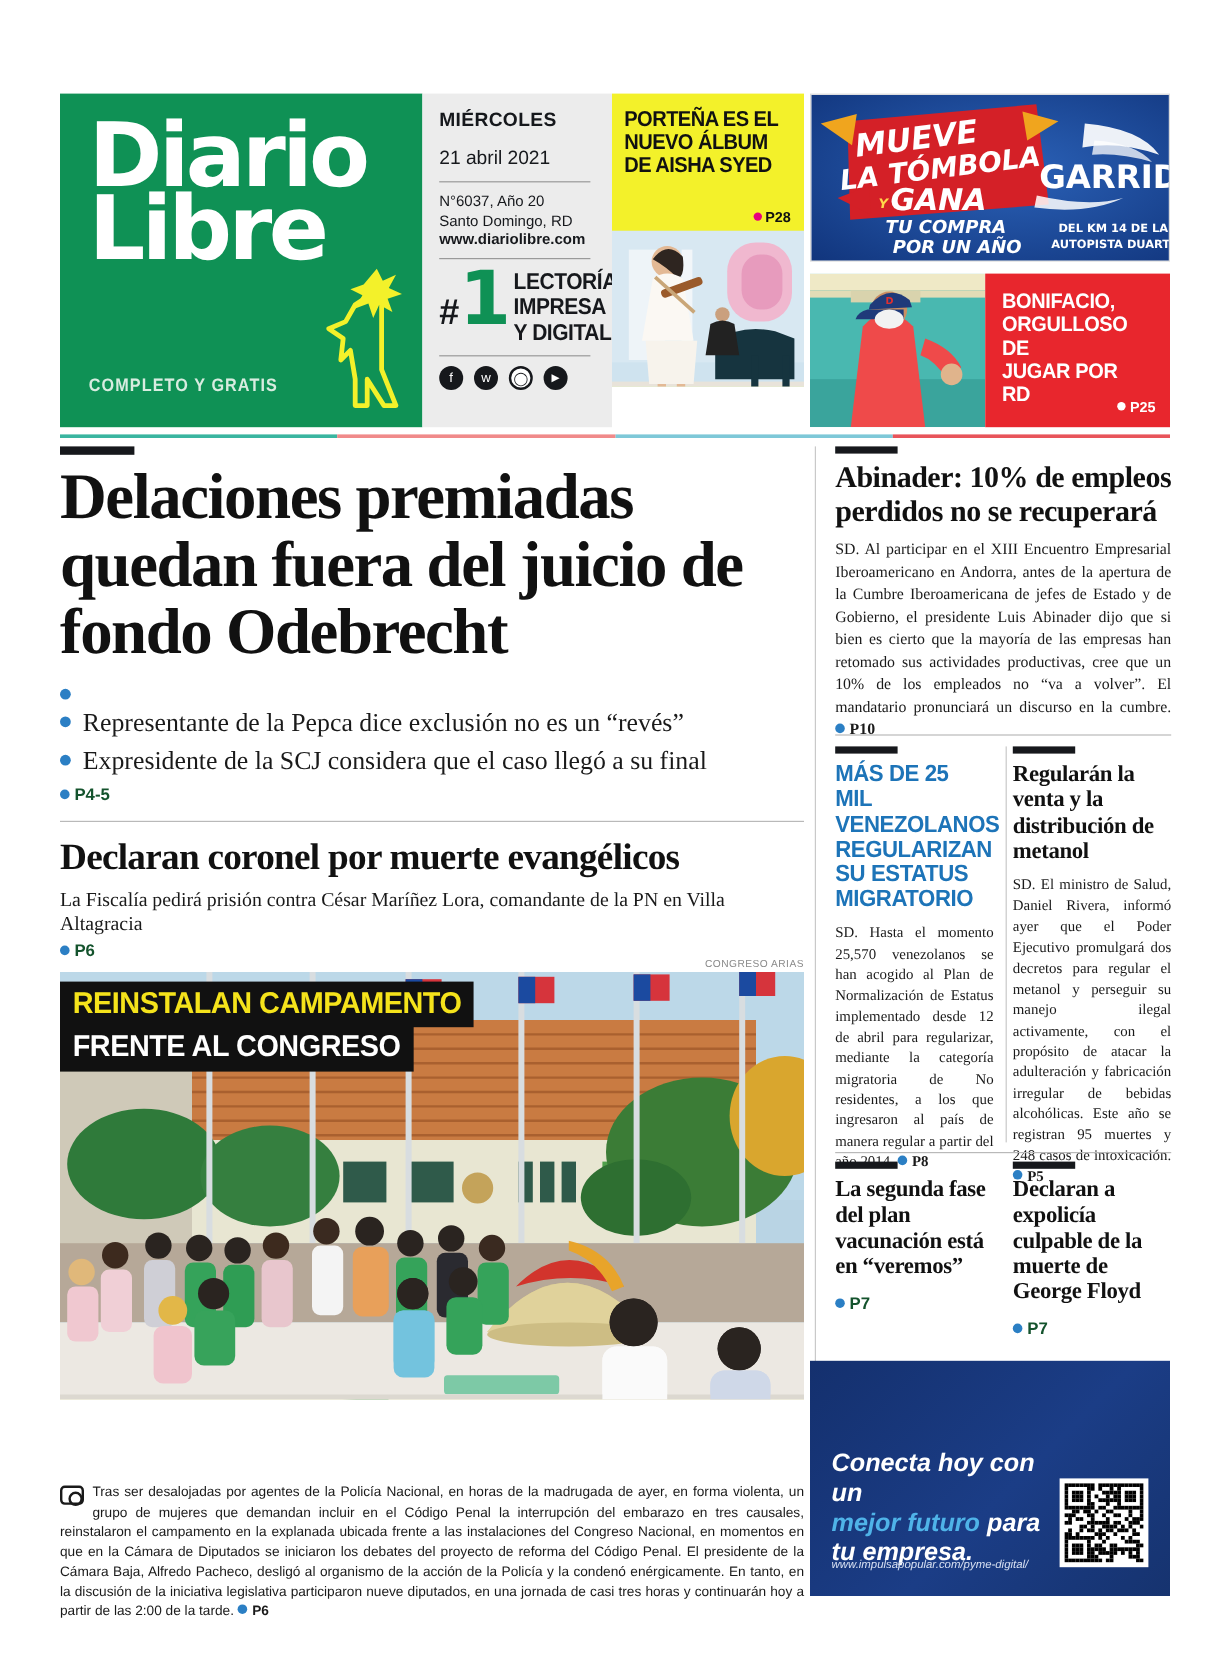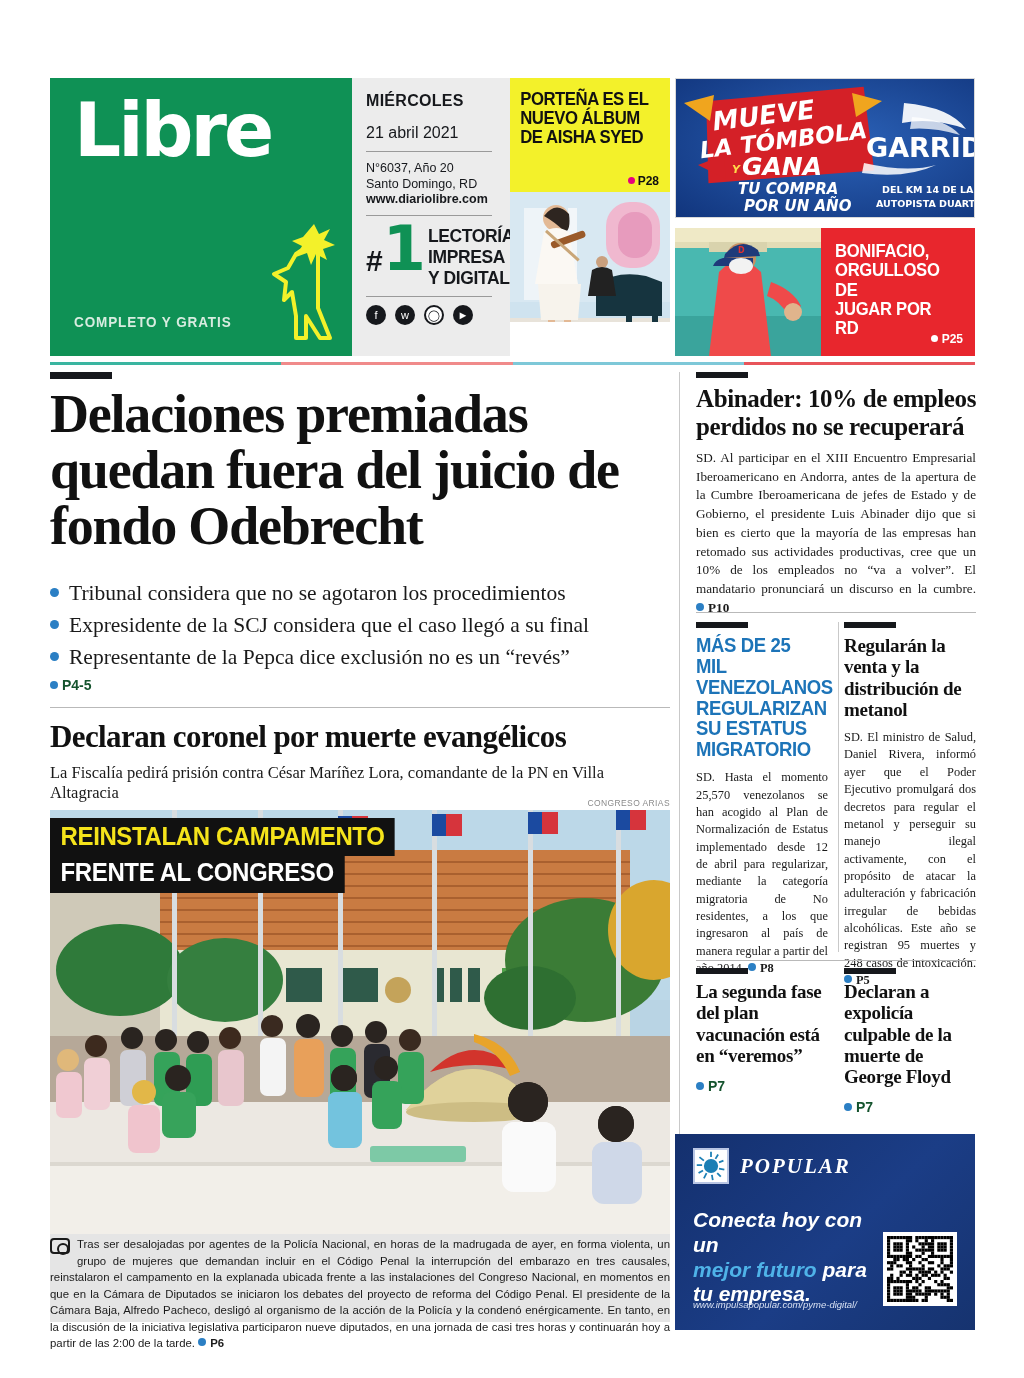--- a/index.html
+++ b/index.html
@@ -79,21 +79,21 @@
   .dotb { display:inline-block; width:8px; height:8px; border-radius:50%; background:#2b7fc4;
           margin-right:4px; vertical-align:1px; }
   .hr-thin { height:1px; background:#b9b9b9; margin:14px 0 12px; }
   .hl-sub { font-family:"Liberation Serif",serif; font-weight:700; font-size:31px;
             color:#111; letter-spacing:-.6px; line-height:1.08; }
   .deck { font-family:"Liberation Serif",serif; font-size:16.5px; color:#1a1a1a; margin-top:9px; }
 
   
   .photo-wrap { position:absolute; left:50px; top:798px; width:620px; }
   .credit { text-align:right; font-size:8.5px; color:#8a8a8a; letter-spacing:.4px; margin-bottom:2px; }
-  .photo { position:relative; width:620px; height:512px; overflow:hidden; background:#e5e5e5; }
+  .photo { position:relative; width:620px; height:356px; overflow:hidden; background:#eab308; }
   .ov { position:absolute; left:0; top:8px; z-index:5; }
   .ov1 { background:#111; color:#f5e31b; font-weight:800; font-size:25px; padding:4px 11px 5px;
          letter-spacing:-.4px; display:inline-block; transform:scaleX(0.96); transform-origin:left; }
   .ov2 { background:#111; color:#fff; font-weight:800; font-size:25px; padding:3px 11px 6px;
          letter-spacing:-.4px; display:inline-block; transform:scaleX(0.96); transform-origin:left;
          margin-top:-1px; }
 
   
   .caption { position:absolute; left:50px; top:1236px; width:620px;
              font-size:11.4px; line-height:1.45; color:#1a1a1a; text-align:justify; }
@@ -137,20 +137,21 @@
   .qr { position:absolute; right:18px; bottom:24px; width:74px; height:74px; background:#fff; padding:4px; }
 </style>
 </head>
 <body>
 
 <div class="page">
 
   <div class="masthead">
 
     <div class="logo-box">
+      <div class="logo-word">Diario</div>
       <div class="logo-word">Libre</div>
       <div class="logo-tag">COMPLETO Y GRATIS</div>
       <svg class="mascot" viewBox="0 0 72 130">
         <g fill="none" stroke="#f3f12a" stroke-width="4" stroke-linejoin="round">
           <path d="M30 42 L22 56 L8 62 L20 70 L18 88 L26 80 L30 104 L30 126 L40 126 L40 104 L54 126 L64 126 L52 96 L52 40 L44 32 L36 38 Z"></path>
         </g>
         <path d="M48 12 l5 10 11-5 -6 11 11 5 -12 4 4 11 -11-6 -5 11 -4-12 -11 4 6-11 -10-5 11-4 Z" fill="#f3f12a"></path>
       </svg>
     </div>
 
@@ -284,29 +285,28 @@
   </div>
 
   <div class="vline" style="left:679px; top:372px; height:770px;"></div>
 
   <div class="main-col">
     <div class="kicker-rule"></div>
     <div class="hl-main">Delaciones premiadas quedan fuera del juicio de fondo Odebrecht</div>
     <div class="bullets">
       <div class="bullet">
         <span class="bdot"></span>
-        <span>Tribunal considera que no se agotaron los procedimientos</span>
+      </div>
+      <div class="bullet">
+        <span class="bdot"></span>
+        <span>Representante de la Pepca dice exclusión no es un “revés”</span>
       </div>
       <div class="bullet">
         <span class="bdot"></span>
         <span>Expresidente de la SCJ considera que el caso llegó a su final</span>
-      </div>
-      <div class="bullet">
-        <span class="bdot"></span>
-        <span>Representante de la Pepca dice exclusión no es un “revés”</span>
       </div>
     </div>
     <div class="ref-right">
       <span class="dotb"></span><span>P4-5</span>
     </div>
 
     <div class="hr-thin"></div>
 
     <div>
       <div class="hl-sub">Declaran coronel por muerte evangélicos</div>
@@ -497,41 +497,20 @@
         <div class="kr"></div>
         <div class="sm-hl">Declaran a expolicía culpable de la muerte de George Floyd</div>
         <div class="ref-right" style="margin-top:12px;">
           <span class="dotb"></span><span>P7</span>
         </div>
       </div>
     </div>
   </div>
 
   <div class="ad-popular">
-    <div class="pop-logo">
-      <div class="pop-mark">
-        <svg viewBox="0 0 36 36" width="32" height="32">
-          <rect width="36" height="36" fill="#ffffff"></rect>
-          <circle cx="18" cy="18" r="8" fill="#1b7fb5"></circle>
-          <g stroke="#1b7fb5" stroke-width="2">
-            <line x1="18" y1="2" x2="18" y2="8"></line>
-              <line x1="26" y1="5" x2="23" y2="10"></line>
-            <line x1="32" y1="12" x2="27" y2="14"></line>
-              <line x1="33" y1="22" x2="27" y2="21"></line>
-            <line x1="29" y1="30" x2="25" y2="26"></line>
-              <line x1="20" y1="34" x2="19" y2="28"></line>
-            <line x1="10" y1="32" x2="13" y2="26"></line>
-              <line x1="4" y1="26" x2="9" y2="23"></line>
-            <line x1="2" y1="17" x2="8" y2="17"></line>
-              <line x1="5" y1="8" x2="10" y2="12"></line>
-          </g>
-        </svg>
-      </div>
-      <div class="pop-name">POPULAR</div>
-    </div>
     <div class="pop-head">
       <div>Conecta hoy con un</div>
       <div><span class="pop-accent">mejor futuro</span><span> para</span></div>
       <div>tu empresa.</div>
     </div>
     <div class="pop-url">www.impulsapopular.com/pyme-digital/</div>
     <div class="qr">
       <svg viewBox="0 0 66 66" width="66" height="66" id="qrsvg">
           <rect width="66" height="66" fill="#fff"></rect>
           <rect x="0" y="0" width="3.142857142857143" height="3.142857142857143" fill="#000"></rect>

